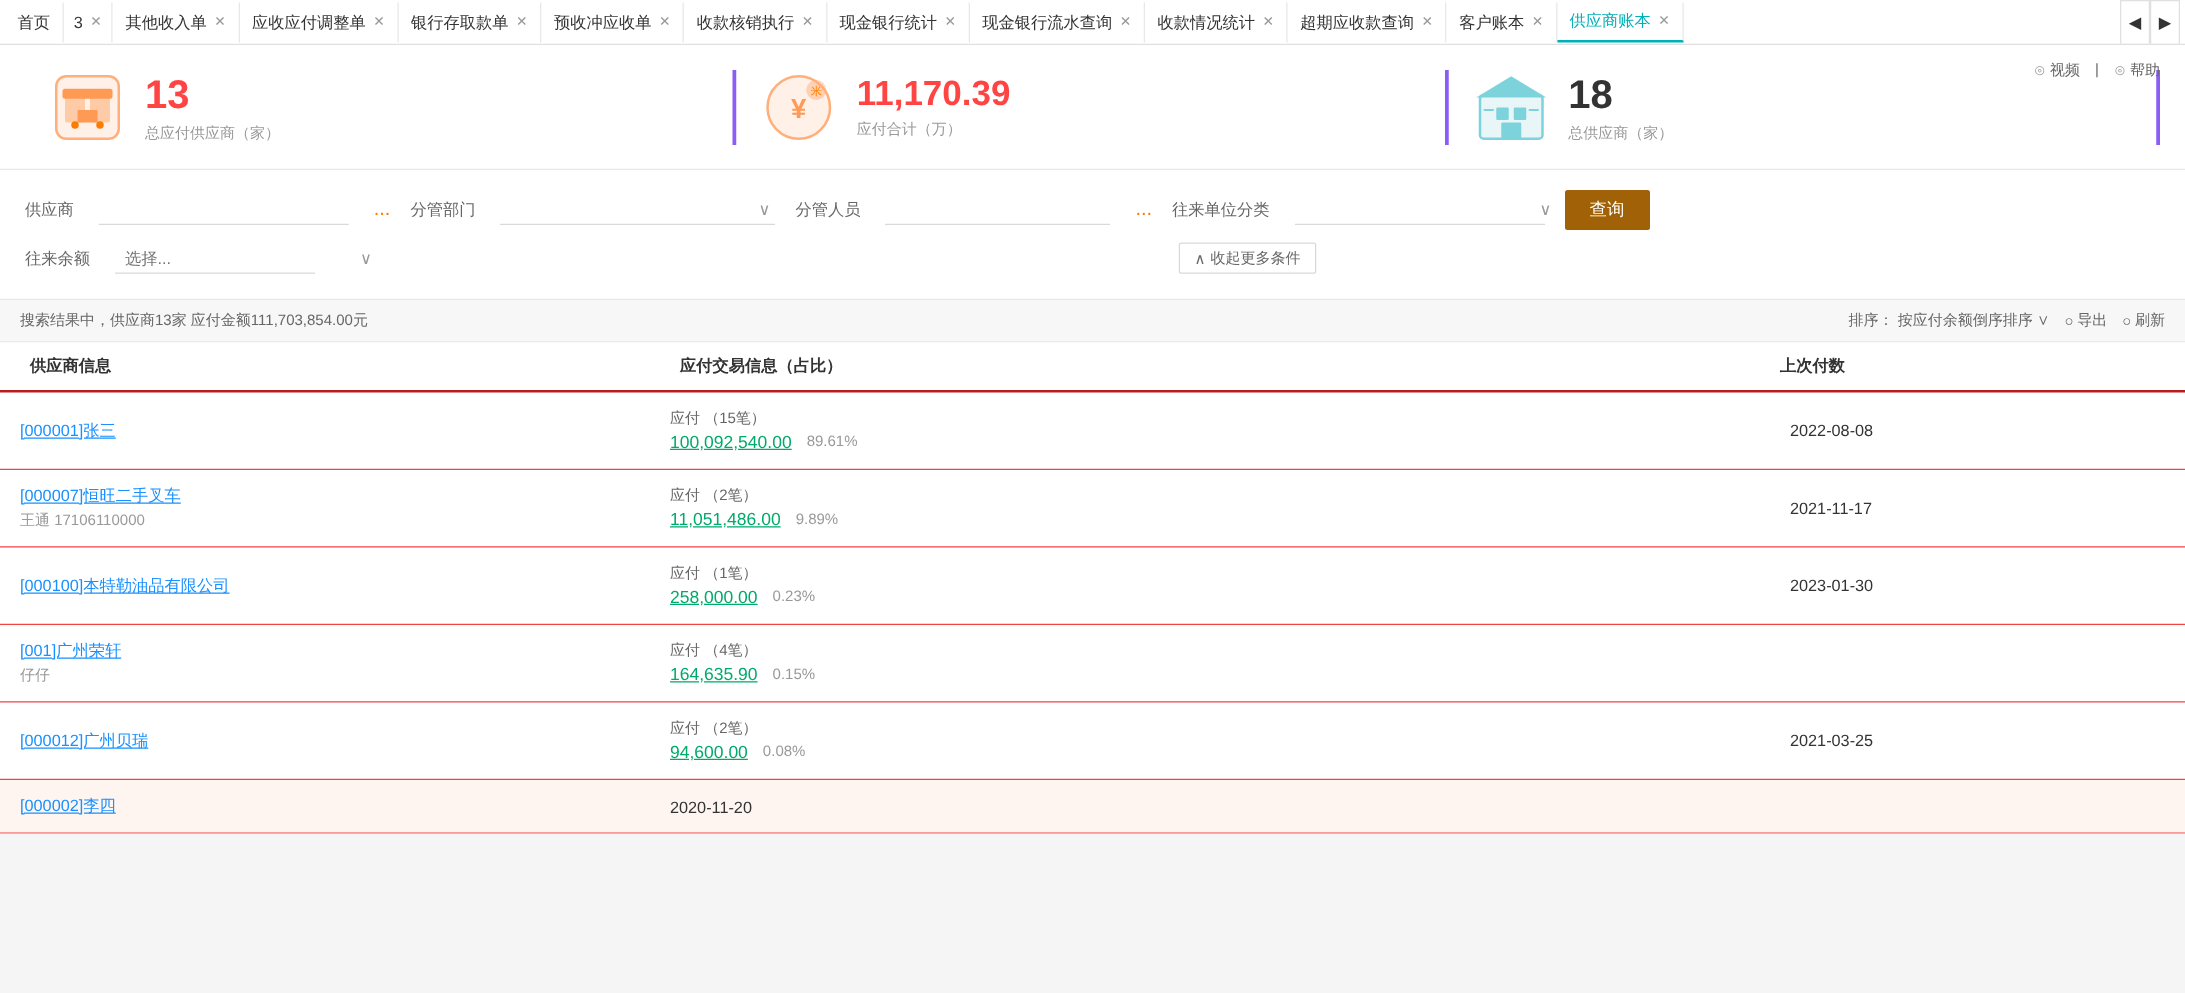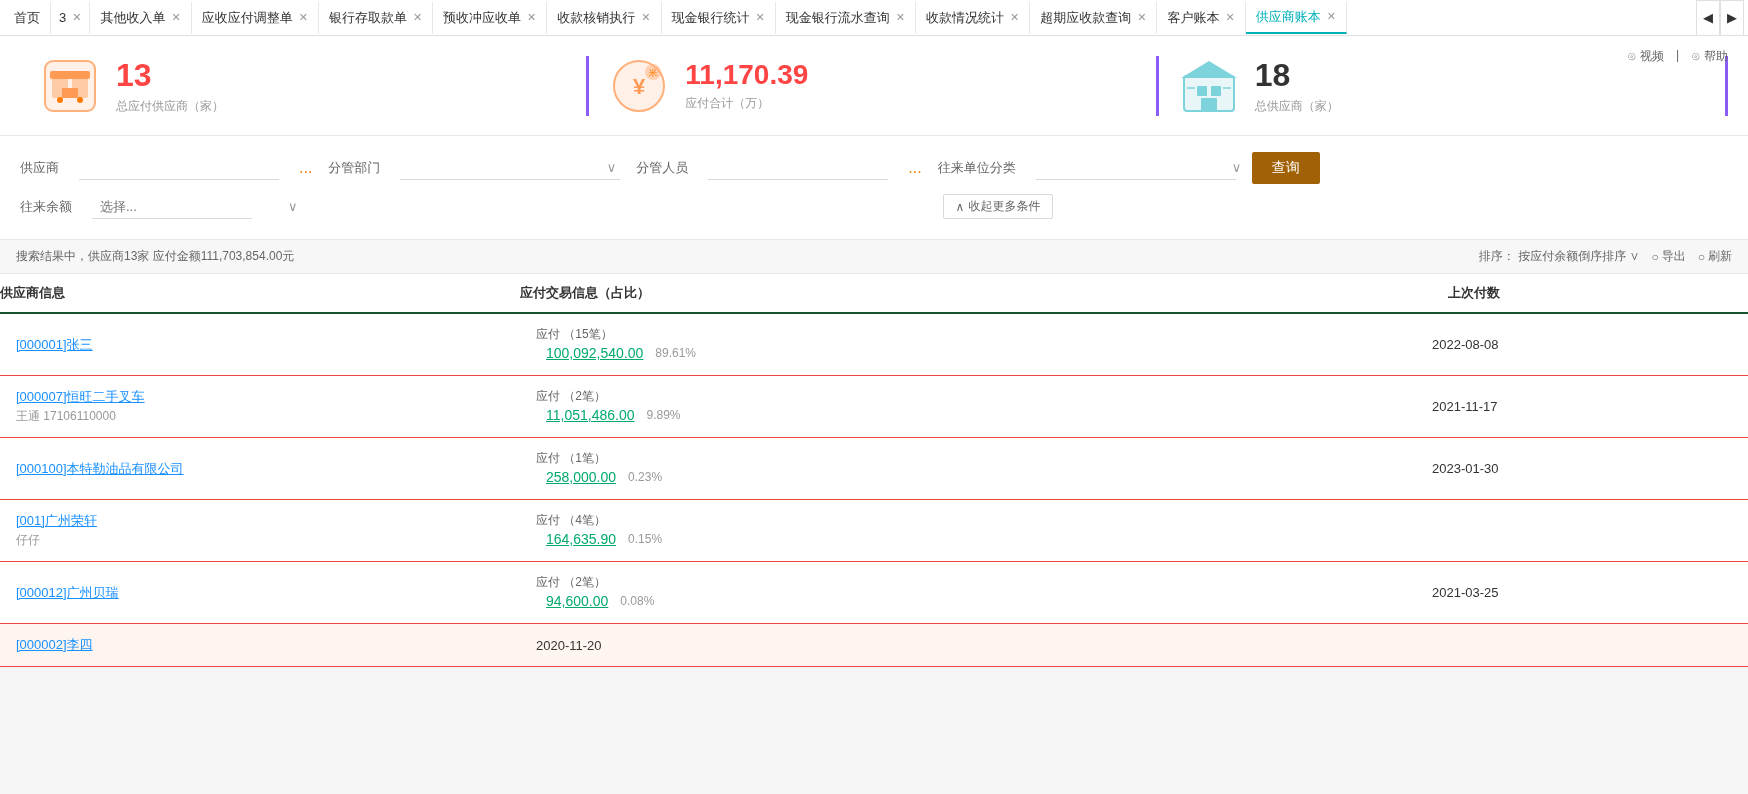--- a/index.html
+++ b/index.html
@@ -65,35 +65,35 @@
       display: flex; align-items: center; justify-content: space-between;
       background: #f7f7f7; padding: 8px 16px; border-bottom: 1px solid #e8e8e8; font-size: 12px; color: #666;
     }
     .results-actions { display: flex; align-items: center; gap: 12px; }
     .action-btn { display: flex; align-items: center; gap: 3px; cursor: pointer; color: #666; }
 
     
     .table-container { background: #fff; overflow: hidden; }
     .table-header {
       display: grid; grid-template-columns: 520px 1fr 300px;
-      padding: 10px 0; border-bottom: 2px solid #14532d;
+      padding: 10px 24px; border-bottom: 2px solid #b91c1c;
       font-weight: 600; color: #333; font-size: 13px;
     }
     .table-row {
       display: grid; grid-template-columns: 520px 1fr 300px;
       padding: 12px 16px; border-bottom: 1px solid #ef4444;
       align-items: center; cursor: pointer;
     }
     .table-row.highlighted { background: #fff5f0; }
     .supplier-name { color: #1890ff; text-decoration: underline; font-size: 13px; cursor: pointer; }
     .supplier-contact { color: #999; font-size: 12px; margin-top: 2px; }
     .tx-info-label { color: #666; font-size: 12px; }
     .tx-info-amount { color: #00aa6c; font-size: 14px; font-weight: 500; text-decoration: underline; margin: 2px 0; }
     .tx-info-percent { color: #999; font-size: 12px; margin-left: 12px; }
-    .tx-row { display: flex; align-items: center; margin-left: 10px; }
+    .tx-row { display: flex; align-items: center; }
     .last-payment { color: #333; font-size: 13px; }
   </style>
 </head>
 <body>
 
 <div class="top-nav">
   <div class="nav-tab">
     <span>首页</span>
   </div>
   <div class="nav-tab" style="padding:0 8px;">

